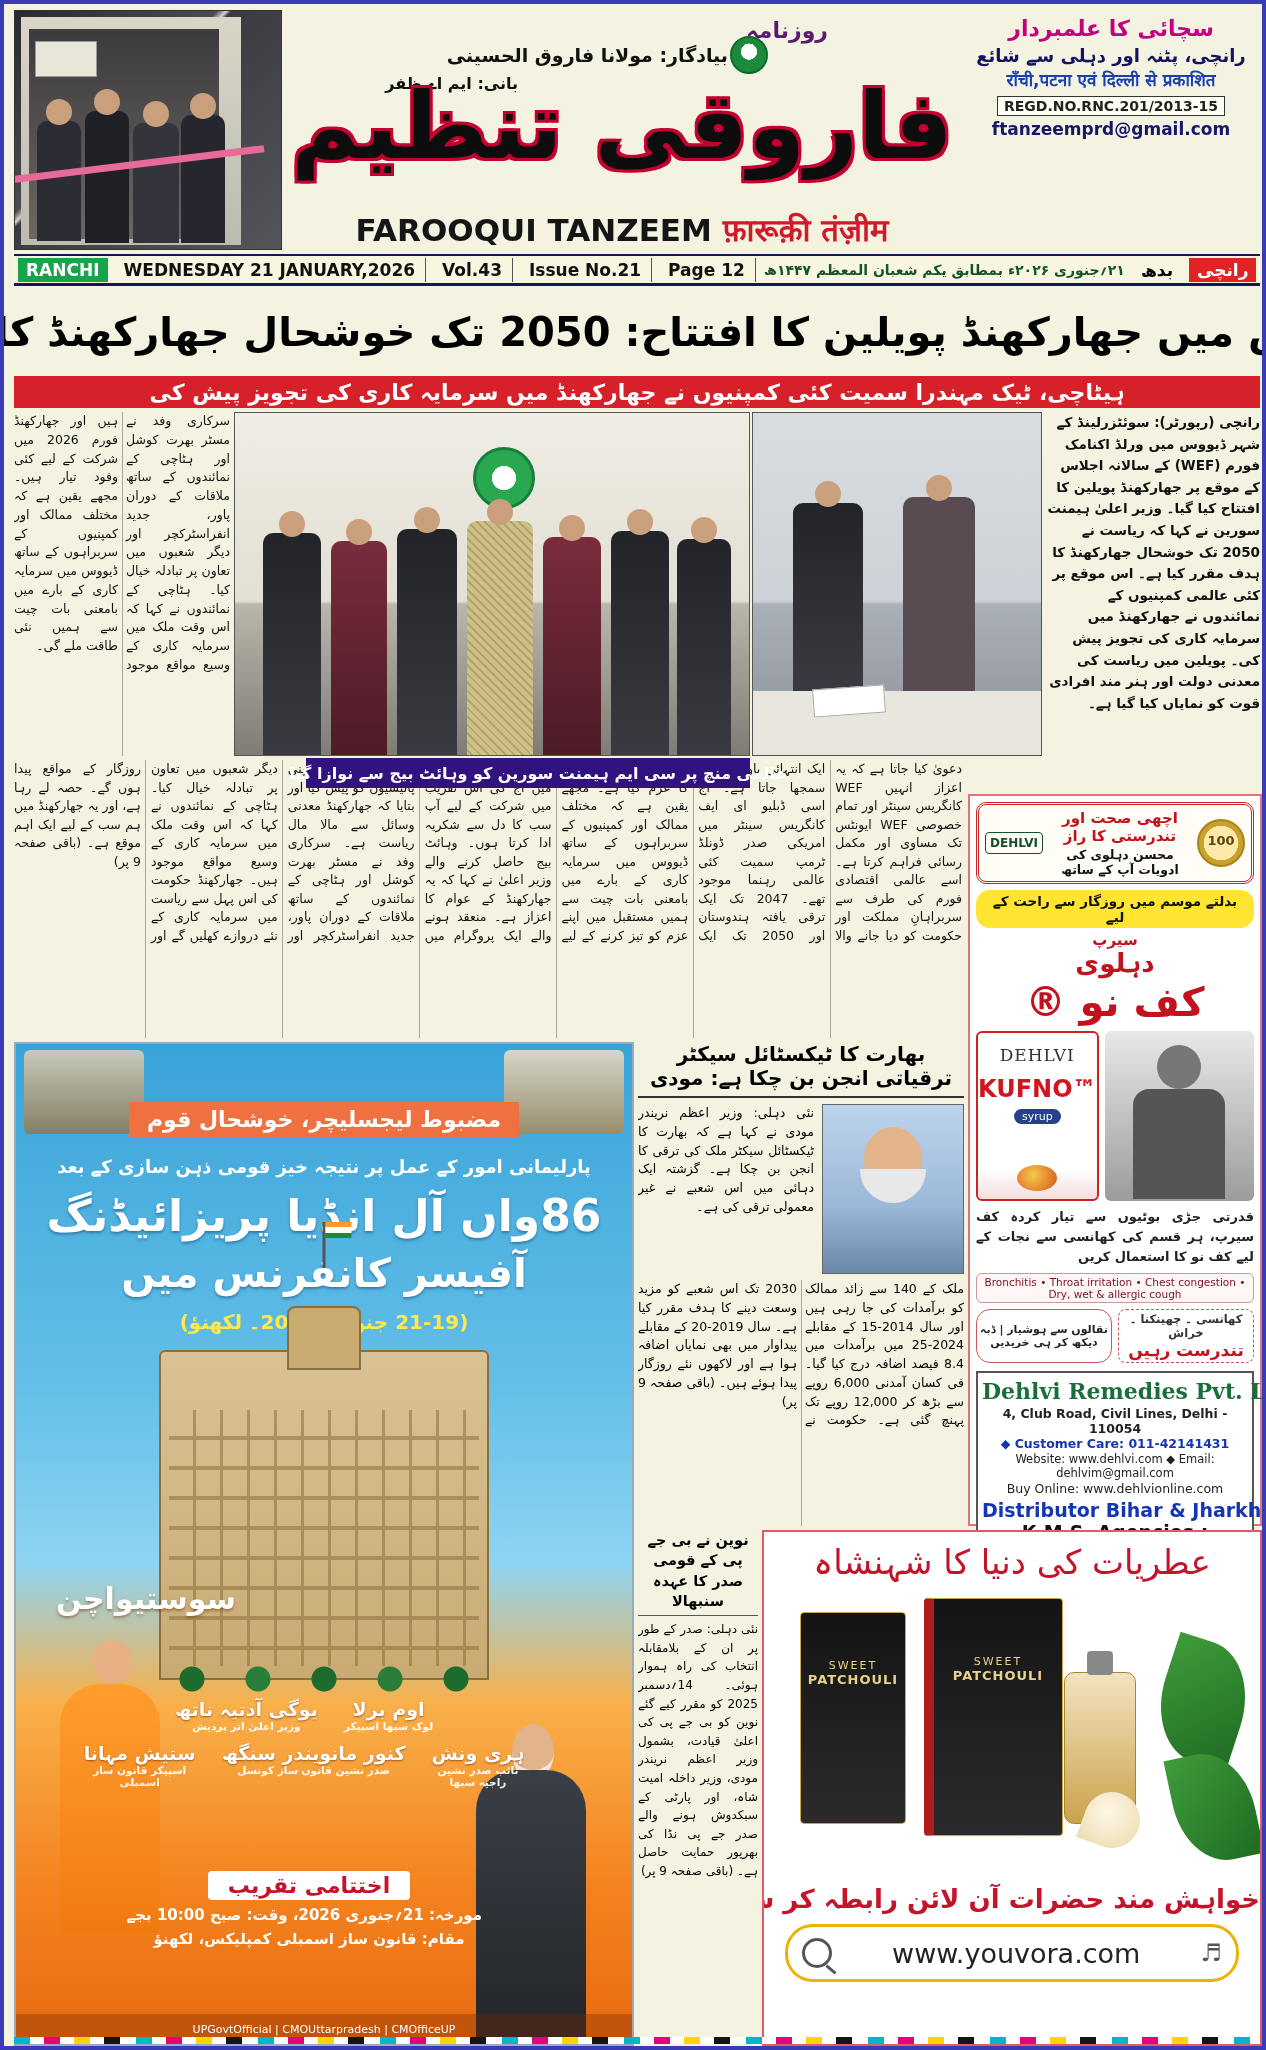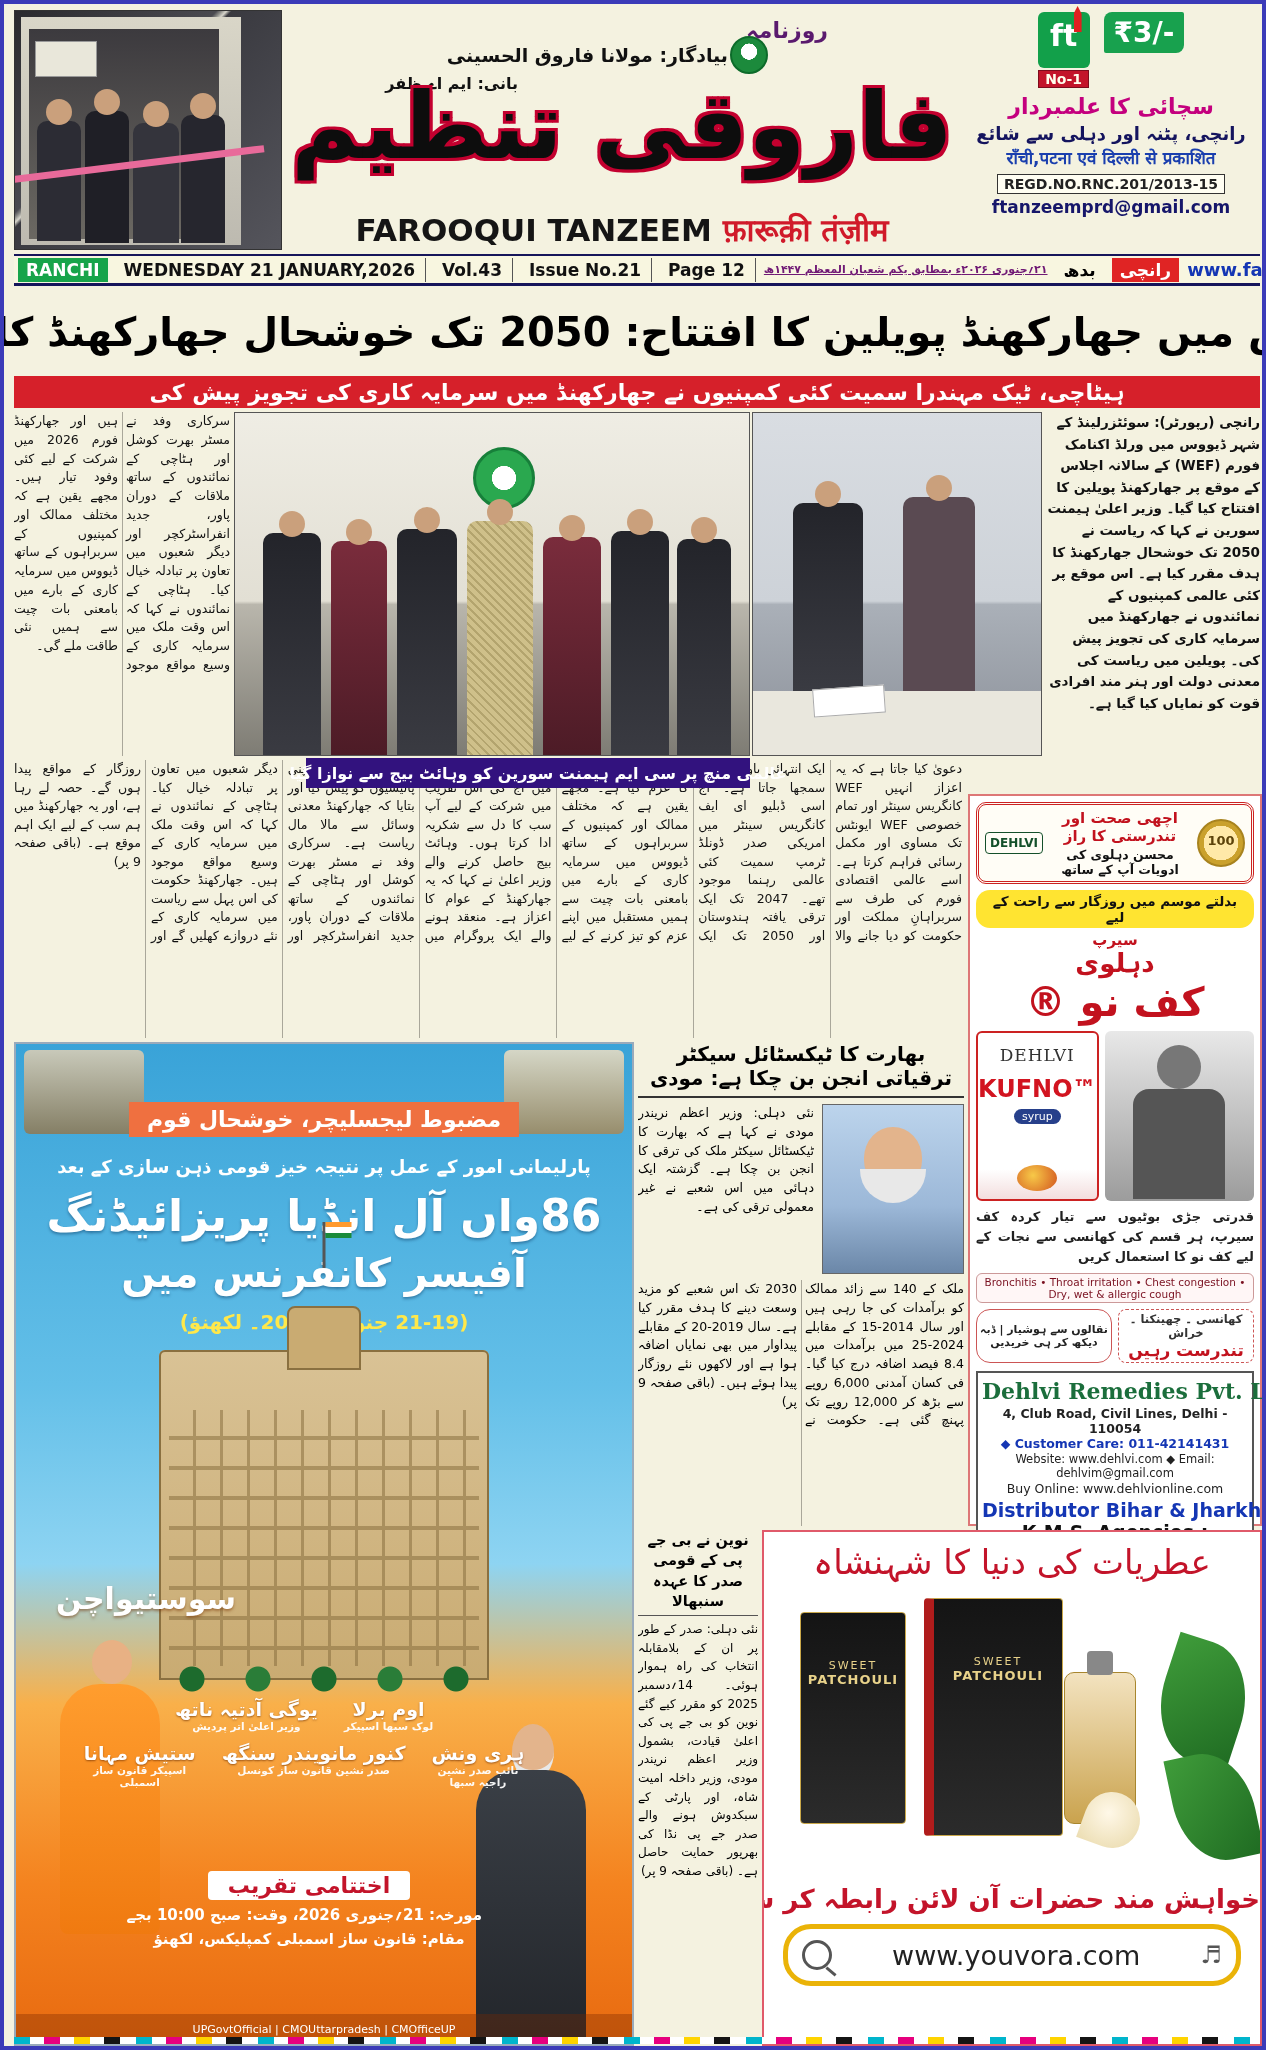--- a/index.html
+++ b/index.html
@@ -43,21 +43,21 @@
   .pub-hi{color:#1a3fae;font-size:17px;font-weight:bold;margin-top:2px;}
   .regd{display:inline-block;border:1px solid #333;background:#fffef2;color:#222;font-size:14px;font-weight:bold;padding:1px 6px;margin-top:5px;}
   .mast-email{color:#16166a;font-size:17px;font-weight:bold;margin-top:3px;}
 
   
   #dateline{left:10px;top:250px;width:1246px;height:32px;background:#f8f6e0;border-top:2px solid #15155a;border-bottom:3px solid #15155a;display:flex;align-items:center;gap:8px;padding:0 4px;}
   .dl-box{font-weight:bold;font-size:17px;padding:2px 8px;white-space:nowrap;}
   .dl-green{background:#17a44a;color:#fff;}
   .dl-red{background:#e02424;color:#fff;}
   .dl-plain{color:#111;border-right:1px solid #555;padding-right:10px;}
-  .dl-ur{font-size:11px;color:#701a75;font-weight:bold;white-space:nowrap;text-decoration:underline;}
+  .dl-ur{font-size:14px;color:#14532d;font-weight:bold;white-space:nowrap;}
   .dl-site{color:#1436b4;font-weight:bold;font-size:18px;margin-left:auto;white-space:nowrap;}
 
   
   #headline{left:10px;top:286px;width:1246px;height:84px;font-size:40px;font-weight:bold;color:#000;white-space:nowrap;display:flex;align-items:center;justify-content:center;}
   #subhead{left:10px;top:372px;width:1246px;height:32px;background:#d6202a;color:#fff;font-weight:bold;font-size:22px;display:flex;align-items:center;justify-content:center;white-space:nowrap;}
 
   
   .newsphoto{border:1px solid #555;overflow:hidden;}
   #photo1{left:230px;top:408px;width:516px;height:344px;background:linear-gradient(180deg,#efede4 0%,#e2dfd4 55%,#b9b6ac 56%,#7e7c74 100%);}
   #photo1 .logo{position:absolute;left:238px;top:34px;width:56px;height:56px;border-radius:50%;background:radial-gradient(circle,#fff 0 30%,#2aa84f 31% 100%);border:3px solid #17803a;}
@@ -173,21 +173,21 @@
   .pf-box .t2{font-size:13px;letter-spacing:1px;font-weight:bold;}
   .pf-box.b1{left:36px;top:30px;width:104px;height:210px;}
   .pf-box.b2{left:160px;top:16px;width:128px;height:236px;border-left:10px solid #b01c1c;}
   .bottle{position:absolute;left:300px;top:90px;width:70px;height:150px;background:linear-gradient(180deg,#f3e3c0,#caa34e);border-radius:10px;border:1px solid #a8862e;}
   .bottle::before{content:"";position:absolute;left:50%;top:-22px;transform:translateX(-50%);width:26px;height:24px;background:#888;border-radius:4px;}
   .vanilla{position:absolute;left:320px;top:210px;width:56px;height:56px;border-radius:50% 50% 50% 0;background:radial-gradient(circle at 40% 40%,#fff8e8,#e8d8a8);transform:rotate(20deg);}
   .leaf{position:absolute;border-radius:0 60% 0 60%;background:linear-gradient(135deg,#3f9c3a,#1f6b22);}
   .leaf.l1{left:396px;top:60px;width:86px;height:120px;transform:rotate(18deg);}
   .leaf.l2{left:410px;top:170px;width:80px;height:110px;transform:rotate(-12deg);}
   .pf-cta{direction:rtl;text-align:center;color:#c3142a;font-weight:bold;font-size:26px;white-space:nowrap;margin-top:2px;}
-  .searchbar{margin:10px auto 0;width:420px;height:52px;border:5px solid #eab308;border-radius:28px;display:flex;align-items:center;padding:0 14px;gap:12px;background:#fff;}
+  .searchbar{margin:10px auto 0;width:420px;height:52px;border:3px solid #eab308;border-radius:28px;display:flex;align-items:center;padding:0 14px;gap:12px;background:#fff;}
   .searchbar .url{flex:1;text-align:center;font-size:27px;color:#222;font-family:"DejaVu Sans",sans-serif;}
   .mag{width:24px;height:24px;border:3px solid #555;border-radius:50%;position:relative;flex:0 0 auto;}
   .mag::after{content:"";position:absolute;right:-8px;bottom:-6px;width:12px;height:3px;background:#555;transform:rotate(40deg);}
   .mic{font-size:24px;color:#555;flex:0 0 auto;}
 
   
   #cmyk{left:10px;bottom:2px;width:1246px;height:7px;background:
     repeating-linear-gradient(90deg,#00b5cc 0 16px,#fff 16px 30px,#e6007e 30px 46px,#fff 46px 60px,#ffd400 60px 76px,#fff 76px 90px,#141414 90px 106px,#fff 106px 122px);}
 </style>
 </head>
@@ -213,27 +213,20 @@
     <div class="mast-founder rtl">بانی: ایم اے ظفر</div>
     <div class="mast-title rtl">فاروقی تنظیم</div>
     <div class="mast-sub">
       <span class="en">FAROOQUI TANZEEM</span>
       <span> </span>
       <span class="hi">फ़ारूक़ी तंज़ीम</span>
     </div>
   </div>
 
   <div class="abs" id="mast-right">
-    <div class="ft-row">
-      <div>
-        <div class="ft-logo"><span>ft</span><div class="pencil"></div></div>
-        <div class="no1">No-1</div>
-      </div>
-      <div class="price">₹3/-</div>
-    </div>
     <div class="slogan rtl">سچائی کا علمبردار</div>
     <div class="pub-ur rtl">رانچی، پٹنہ اور دہلی سے شائع</div>
     <div class="pub-hi">राँची,पटना एवं दिल्ली से प्रकाशित</div>
     <div><span class="regd">REGD.NO.RNC.201/2013-15</span></div>
     <div class="mast-email">ftanzeemprd@gmail.com</div>
   </div>
 
   <div class="abs" id="dateline">
     <span class="dl-box dl-green">RANCHI</span>
     <span class="dl-box dl-plain">WEDNESDAY 21 JANUARY,2026</span>

